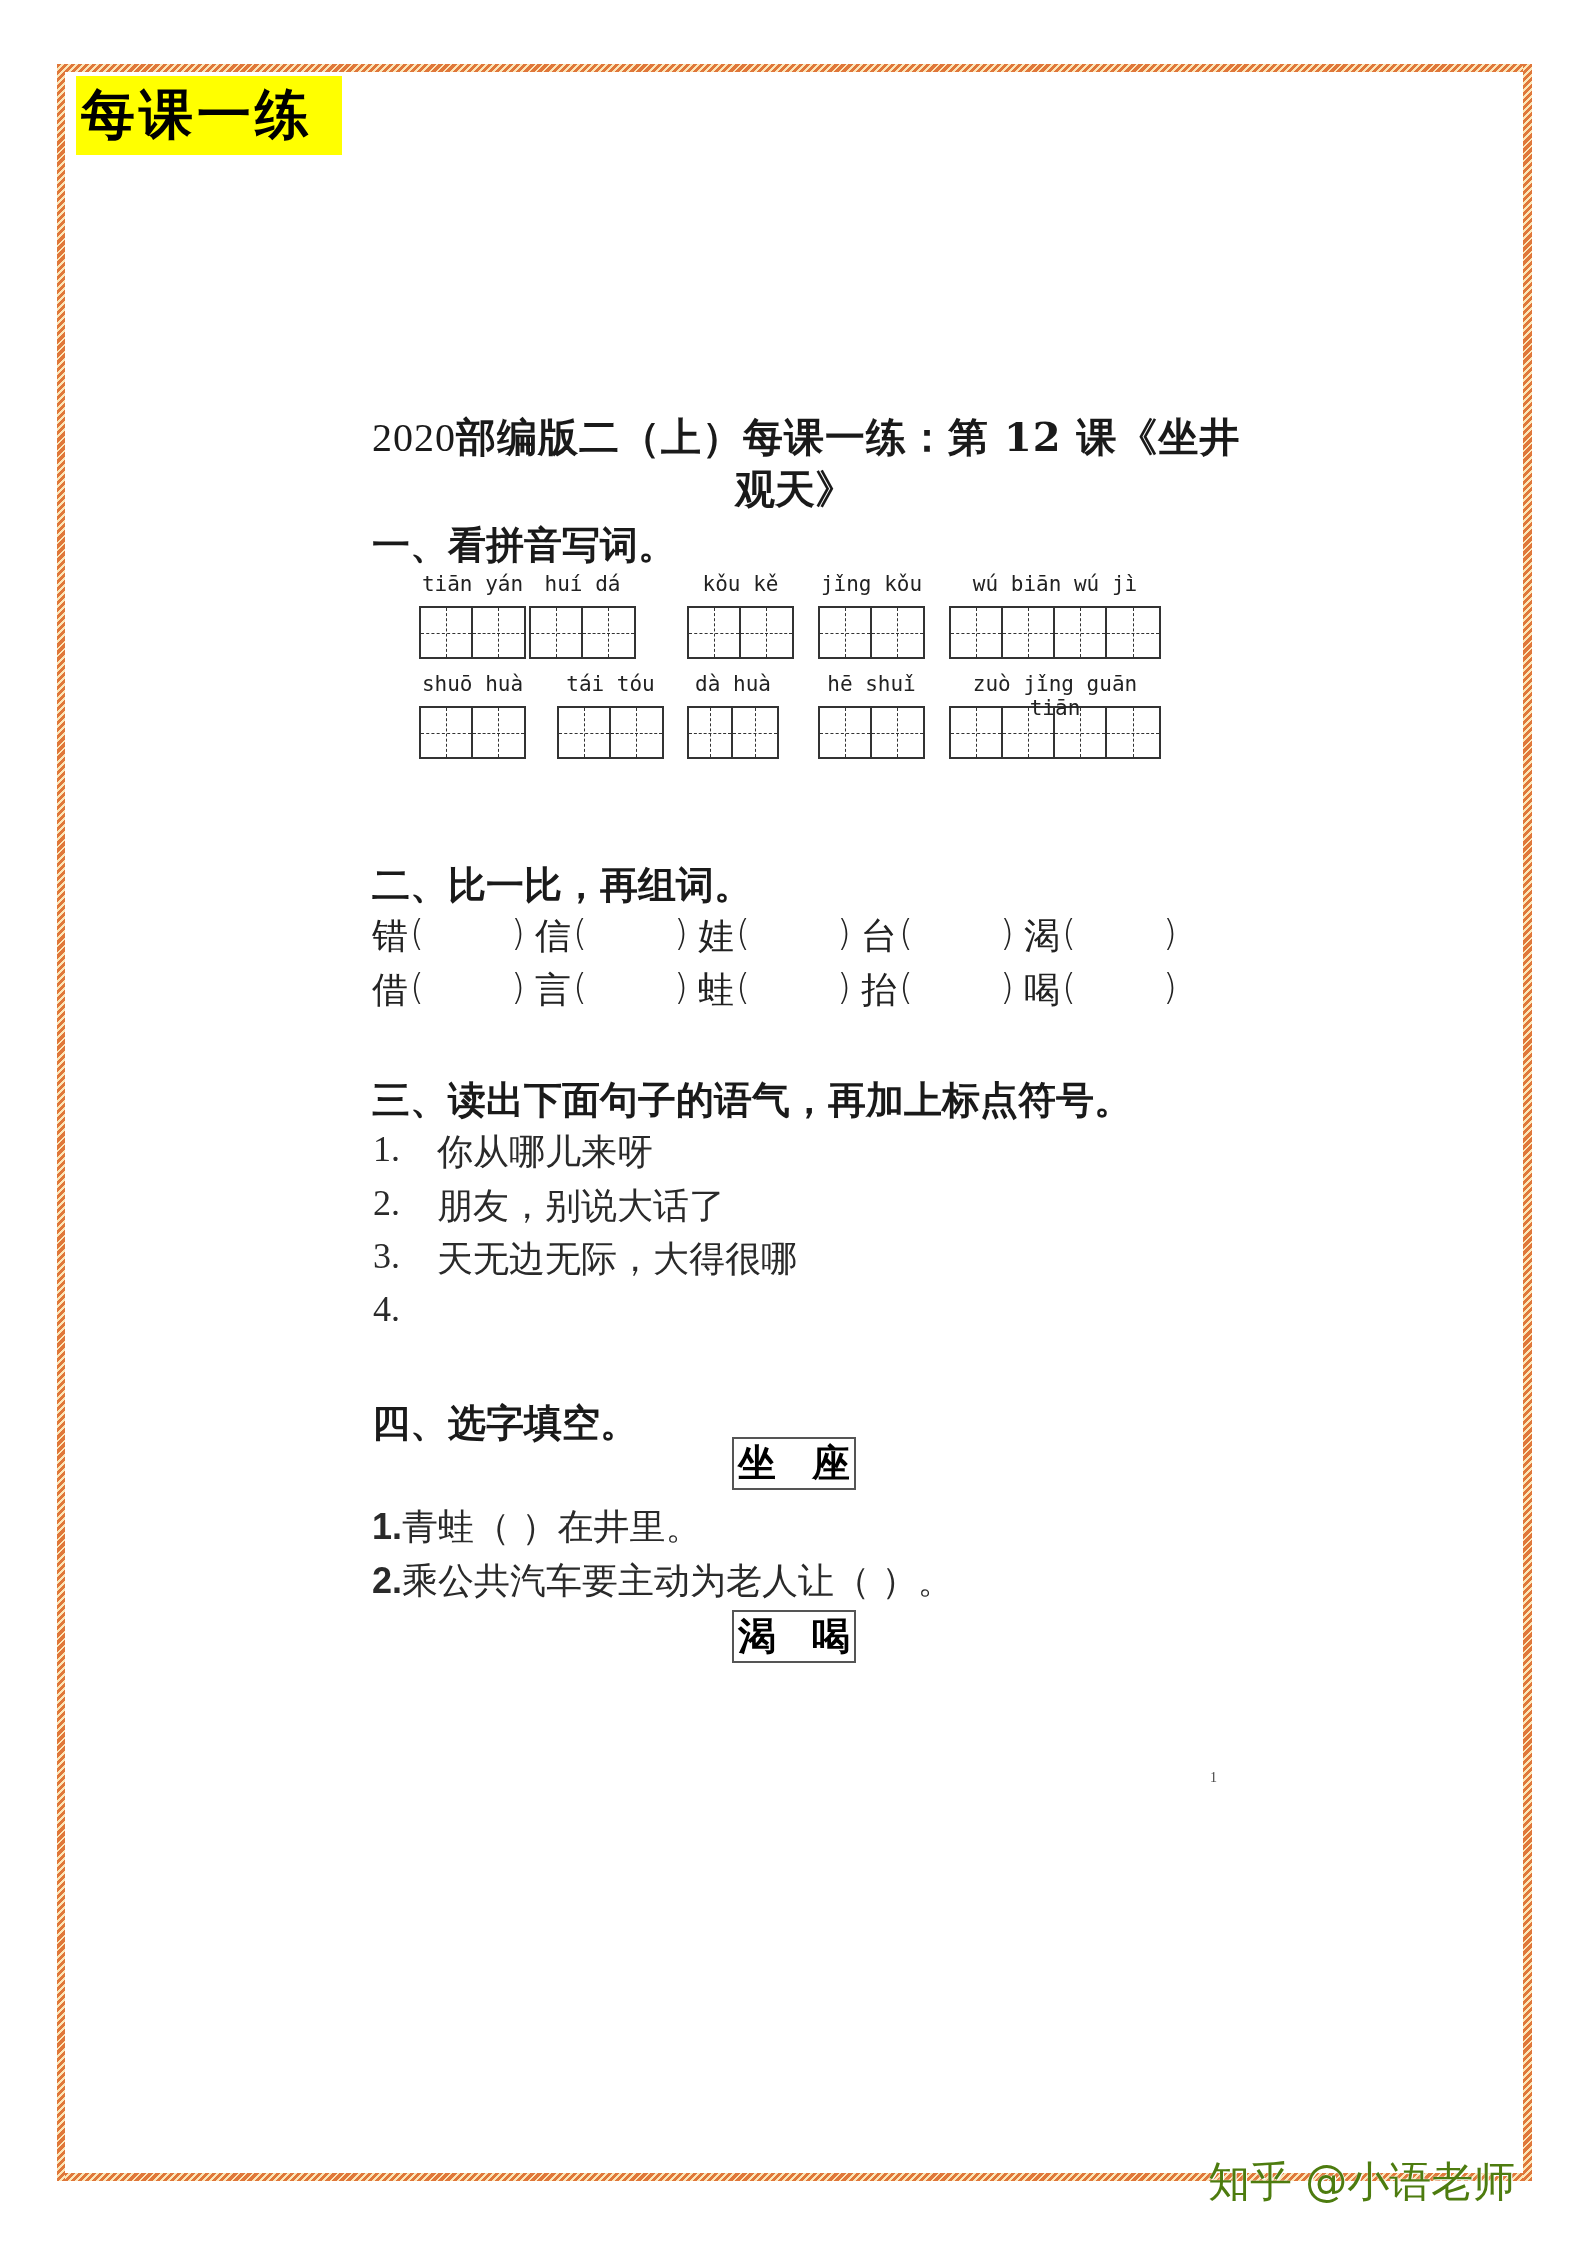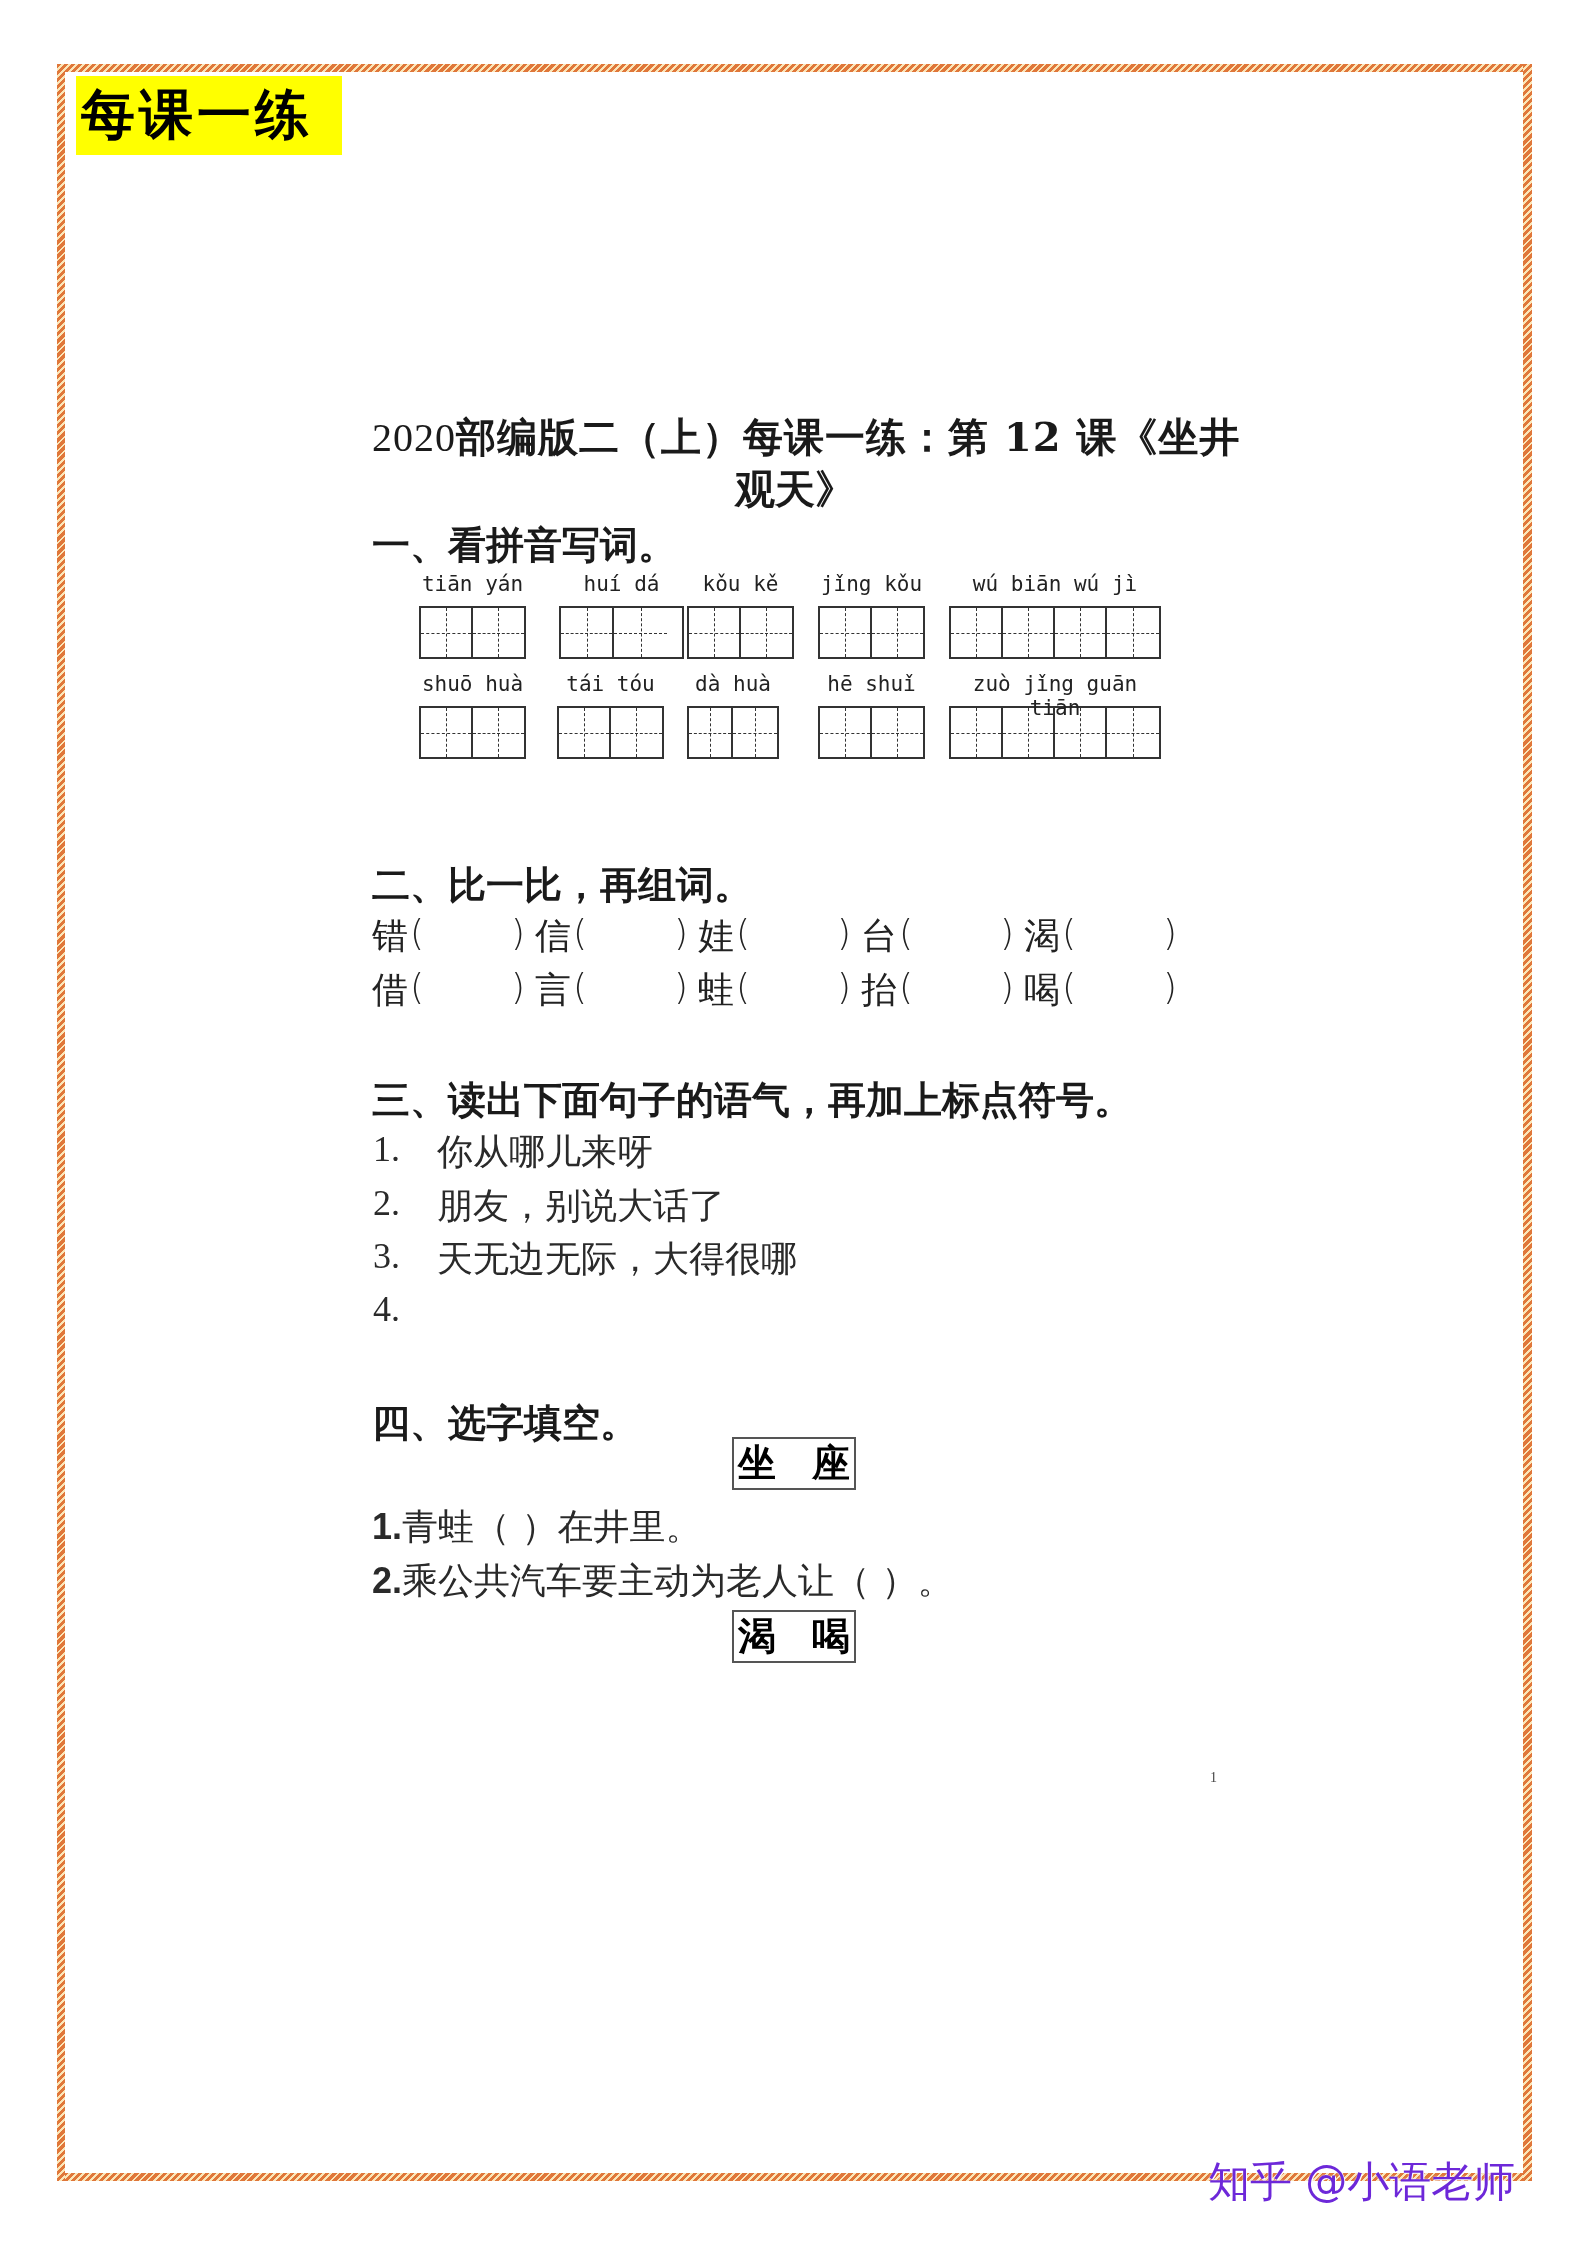--- a/index.html
+++ b/index.html
@@ -51,21 +51,21 @@
   .sentence { position: absolute; left: 373px; font-size: 36px; font-family: "DejaVu Sans", sans-serif; color: #2a2a2a; display: flex; }
   .sentence .n { width: 64px; font-family: "Liberation Serif", serif; }
 
   .choice-box { position: absolute; left: 732px; width: 124px; height: 53px; border: 2px solid #555; box-sizing: border-box; display: flex; justify-content: space-between; align-items: center; padding: 0 4px; }
   .choice-box span { font-size: 38px; font-weight: bold; font-family: "DejaVu Sans", sans-serif; color: #000; }
 
   .fill { position: absolute; left: 372px; font-size: 36px; font-family: "DejaVu Sans", sans-serif; color: #2a2a2a; }
   .fill .n { font-weight: bold; font-family: "Liberation Sans", sans-serif; }
 
   .pagenum { left: 1210px; top: 1770px; font-size: 14px; color: #444; font-family: "Liberation Serif", serif; }
-  .watermark { left: 1208px; top: 2154px; font-size: 42px; color: #6d28d9; font-family: "DejaVu Sans", sans-serif; text-shadow: 0 0 2px #fff, 1px 1px 0 #fff; }
+  .watermark { left: 1208px; top: 2154px; font-size: 42px; color: #4d7c0f; font-family: "DejaVu Sans", sans-serif; text-shadow: 0 0 2px #fff, 1px 1px 0 #fff; }
 </style>
 </head>
 <body>
 
 <div class="frame">
   <div class="edge top"></div>
   <div class="edge bottom"></div>
   <div class="edge left"></div>
   <div class="edge right"></div>
 </div>
@@ -79,21 +79,21 @@
 
 <div class="abs h sec1">一、看拼音写词。</div>
 
 <div class="pinyin-group" style="left:419px; top:606px; width:107px;">
   <div class="pinyin">tiān  yán</div>
   <div class="grid">
       <div class="cell"></div>
       <div class="cell"></div>
     </div>
 </div>
-<div class="pinyin-group" style="left:559px; top:606px; width:125px;">
+<div class="pinyin-group" style="left:529px; top:606px; width:107px;">
   <div class="pinyin">huí  dá</div>
   <div class="grid">
       <div class="cell"></div>
       <div class="cell"></div>
     </div>
 </div>
 <div class="pinyin-group" style="left:687px; top:606px; width:107px;">
   <div class="pinyin">kǒu kě</div>
   <div class="grid">
       <div class="cell"></div>

